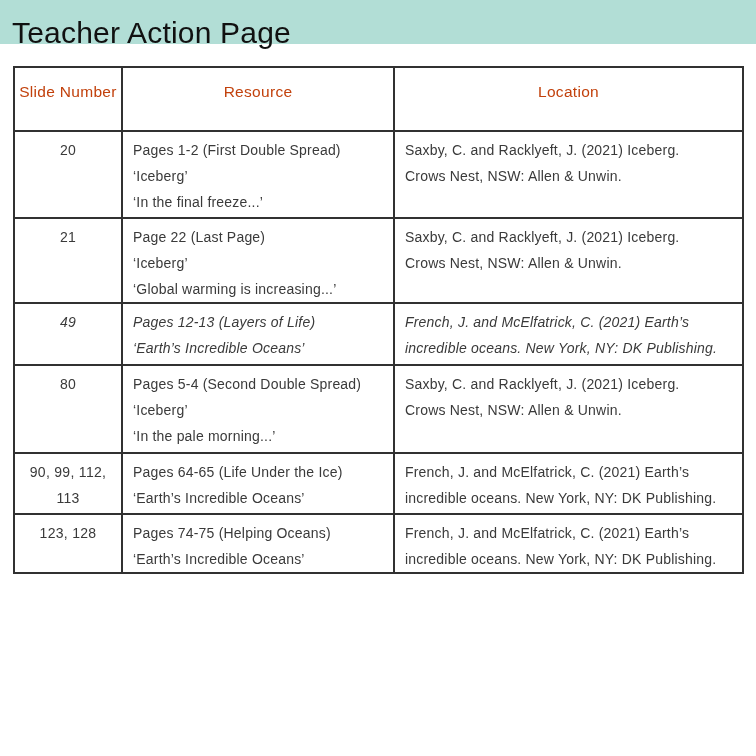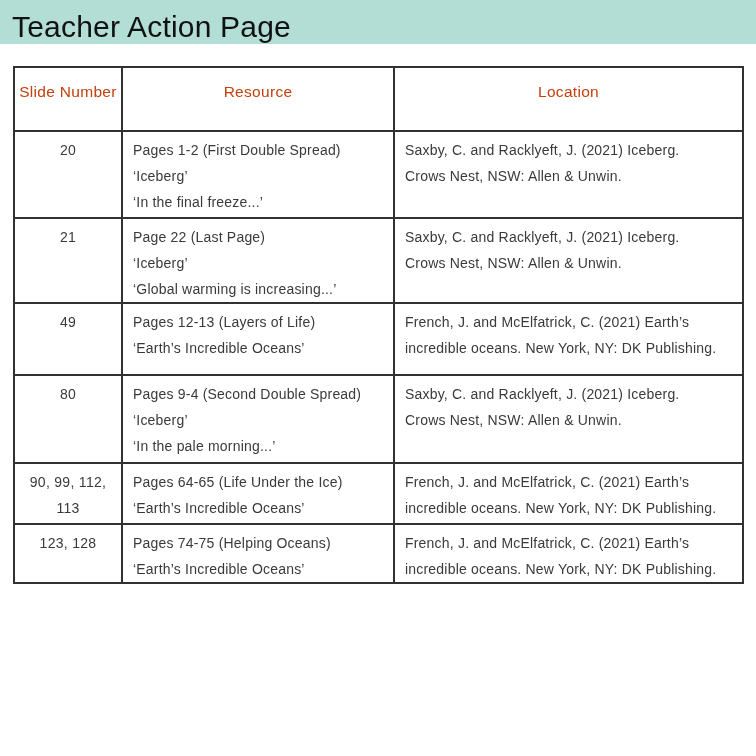--- a/index.html
+++ b/index.html
@@ -15,21 +15,21 @@
   .header-band {
     position: absolute;
     top: 0; left: 0;
     width: 756px;
     height: 44px;
     background: #b2ded6;
   }
   .page-title {
     position: absolute;
     left: 12px;
-    top: 4px;
+    top: 10px;
     height: 44px;
     line-height: 46px;
     font-size: 30px;
     font-weight: 500;
     color: #111111;
     letter-spacing: 0.2px;
     white-space: nowrap;
   }
   .table-wrap {
     position: absolute;
@@ -68,21 +68,21 @@
   td.resource-cell, td.location-cell {
     font-size: 14px;
     line-height: 26px;
     padding: 5px 8px 0 10px;
     white-space: pre-line;
     letter-spacing: 0.2px;
   }
   thead tr { height: 64px; }
   tbody tr:nth-child(1) { height: 87px; }
   tbody tr:nth-child(2) { height: 85px; border-radius: 14px; }
-  tbody tr:nth-child(3) { height: 72px; }
+  tbody tr:nth-child(3) { height: 62px; font-style: italic; }
   tbody tr:nth-child(4) { height: 88px; }
   tbody tr:nth-child(5) { height: 61px; }
   tbody tr:nth-child(6) { height: 57px; }
 </style>
 </head>
 <body>
 
 <div class="header-band"></div>
 <div class="page-title">Teacher Action Page</div>
 
@@ -119,21 +119,21 @@
       </tr>
       <tr>
         <td class="slide-cell">49</td>
         <td class="resource-cell">Pages 12-13 (Layers of Life)
 ‘Earth’s Incredible Oceans’</td>
         <td class="location-cell">French, J. and McElfatrick, C. (2021) Earth’s
 incredible oceans. New York, NY: DK Publishing.</td>
       </tr>
       <tr>
         <td class="slide-cell">80</td>
-        <td class="resource-cell">Pages 9-4 (Second Double Spread)
+        <td class="resource-cell">Pages 5-4 (Second Double Spread)
 ‘Iceberg’
 ‘In the pale morning...’</td>
         <td class="location-cell">Saxby, C. and Racklyeft, J. (2021) Iceberg.
 Crows Nest, NSW: Allen &amp; Unwin.</td>
       </tr>
       <tr>
         <td class="slide-cell">90, 99, 112, 113</td>
         <td class="resource-cell">Pages 64-65 (Life Under the Ice)
 ‘Earth’s Incredible Oceans’</td>
         <td class="location-cell">French, J. and McElfatrick, C. (2021) Earth’s

